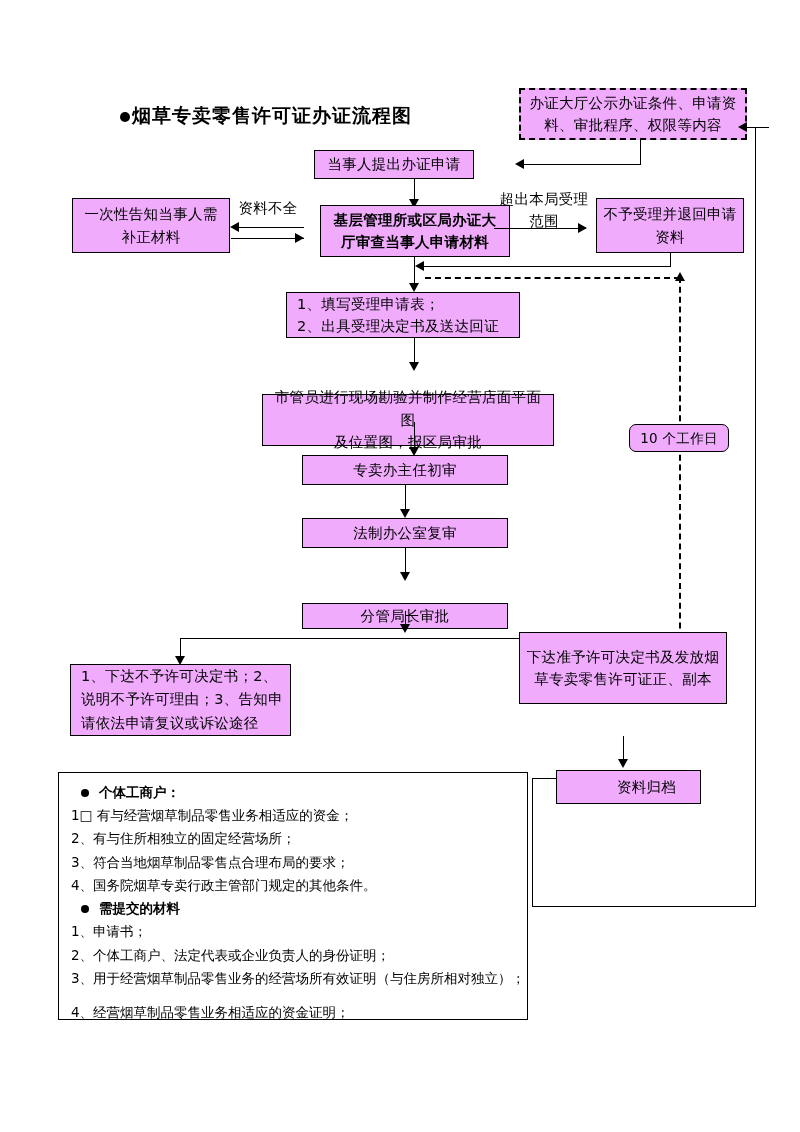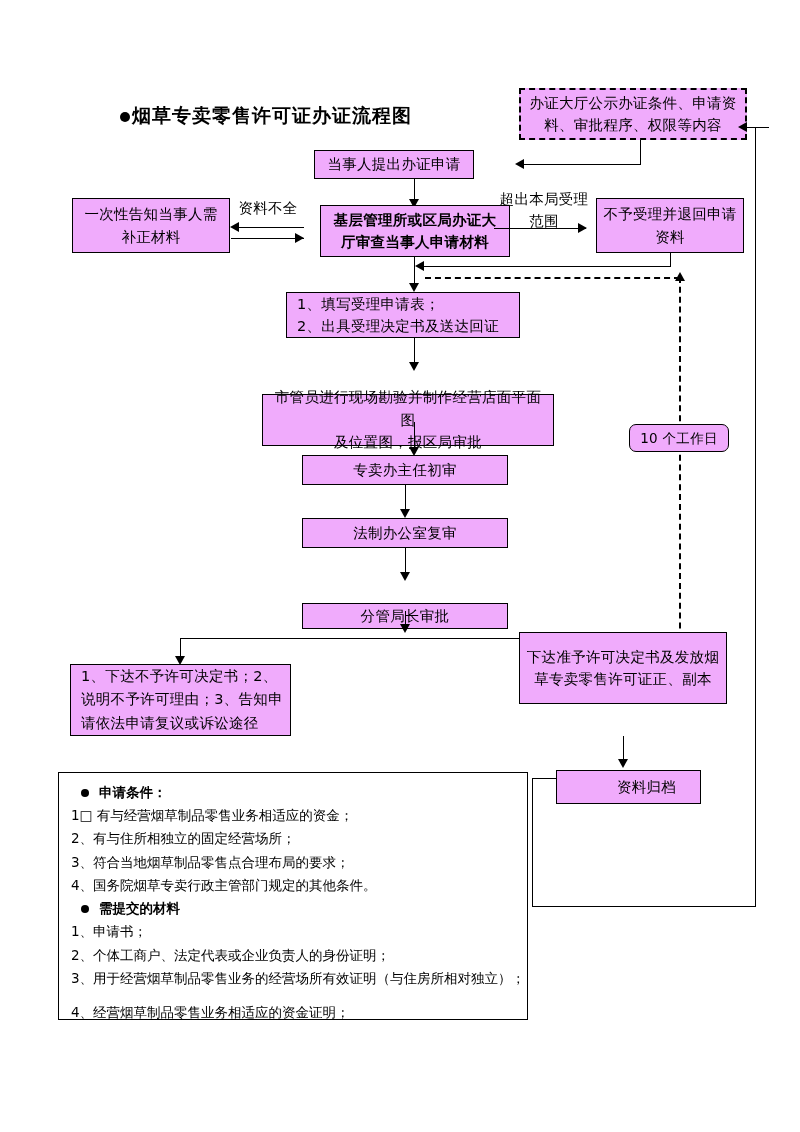--- a/index.html
+++ b/index.html
@@ -259,21 +259,21 @@
 
   <div class="ln v" style="left:532px;top:778px;height:128px;"></div>
   <div class="ln h" style="left:532px;top:778px;width:25px;"></div>
   <div class="ln h" style="left:532px;top:906px;width:223px;"></div>
   <div class="ln v" style="left:755px;top:127px;height:780px;"></div>
 
   <div class="panel" style="left:58px;top:772px;width:470px;height:248px;">
 
     <div class="hd">
       <span class="dot"></span>
-      <span>申请条件：</span>
+      <span>个体工商户：</span>
     </div>
 
     <div class="li">1□ 有与经营烟草制品零售业务相适应的资金；</div>
     <div class="li">2、有与住所相独立的固定经营场所；</div>
     <div class="li">3、符合当地烟草制品零售点合理布局的要求；</div>
     <div class="li">4、国务院烟草专卖行政主管部门规定的其他条件。</div>
 
     <div class="hd">
       <span class="dot"></span>
       <span>需提交的材料</span>

